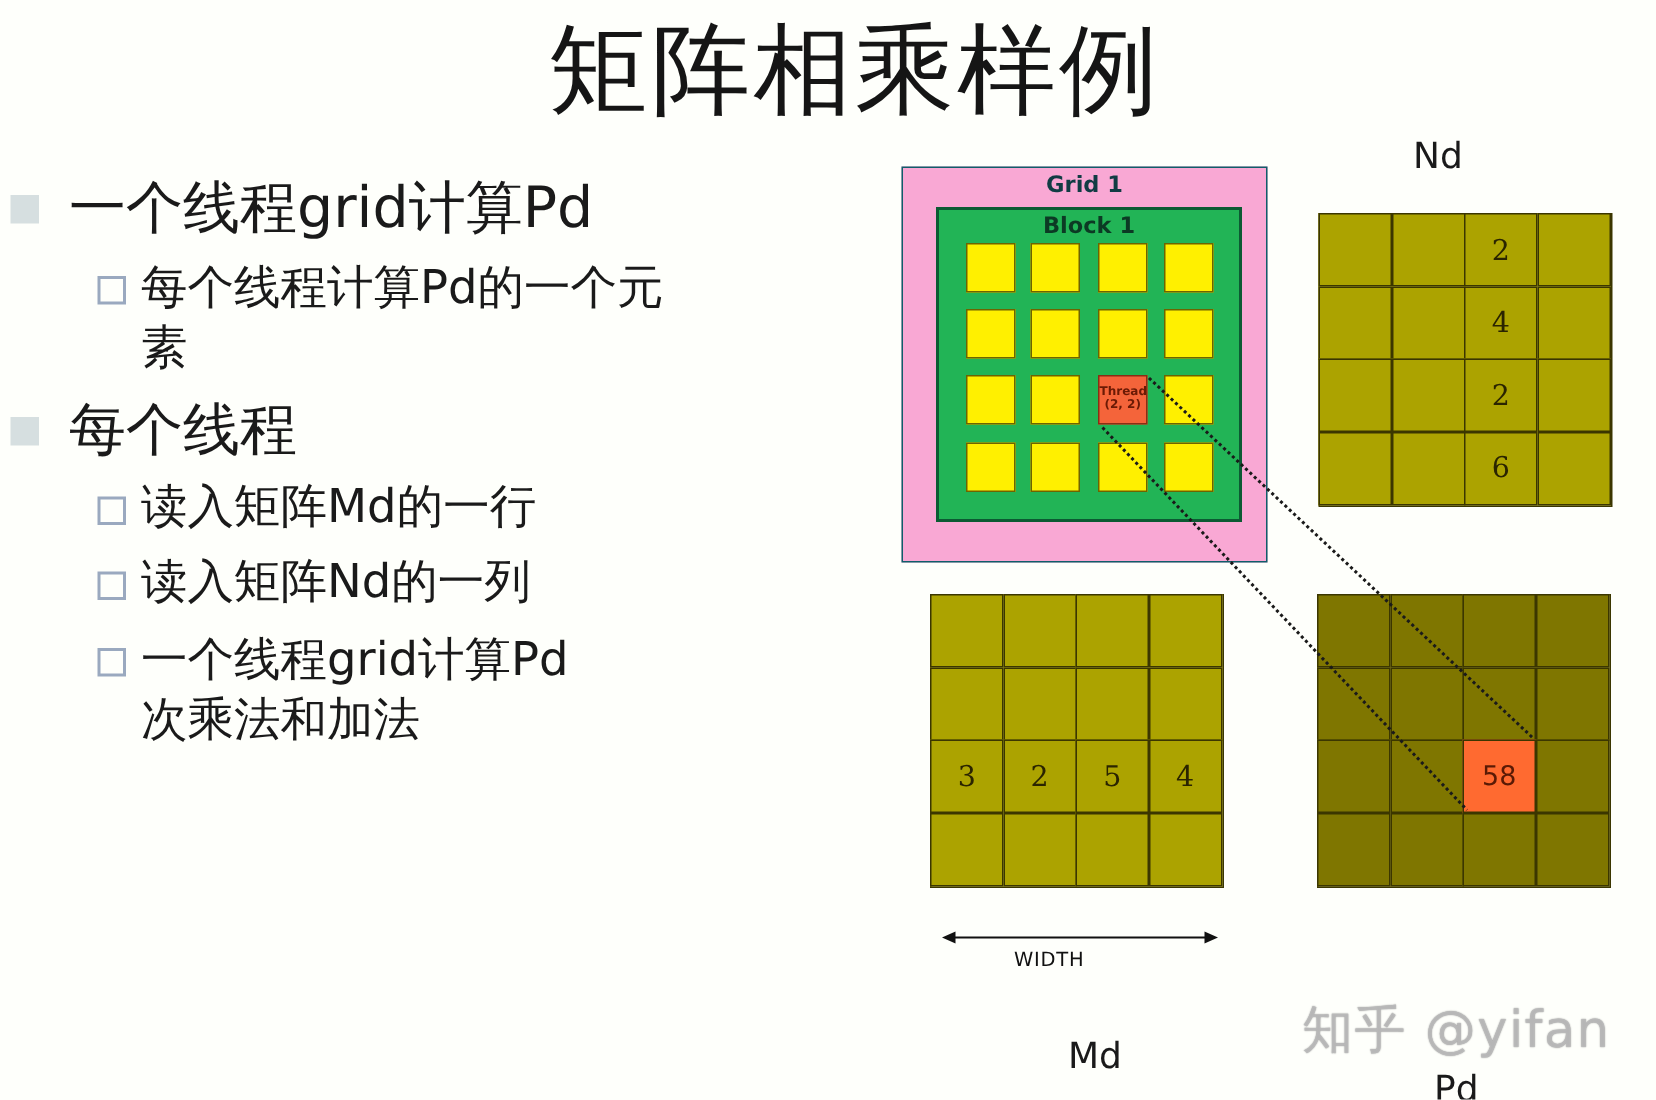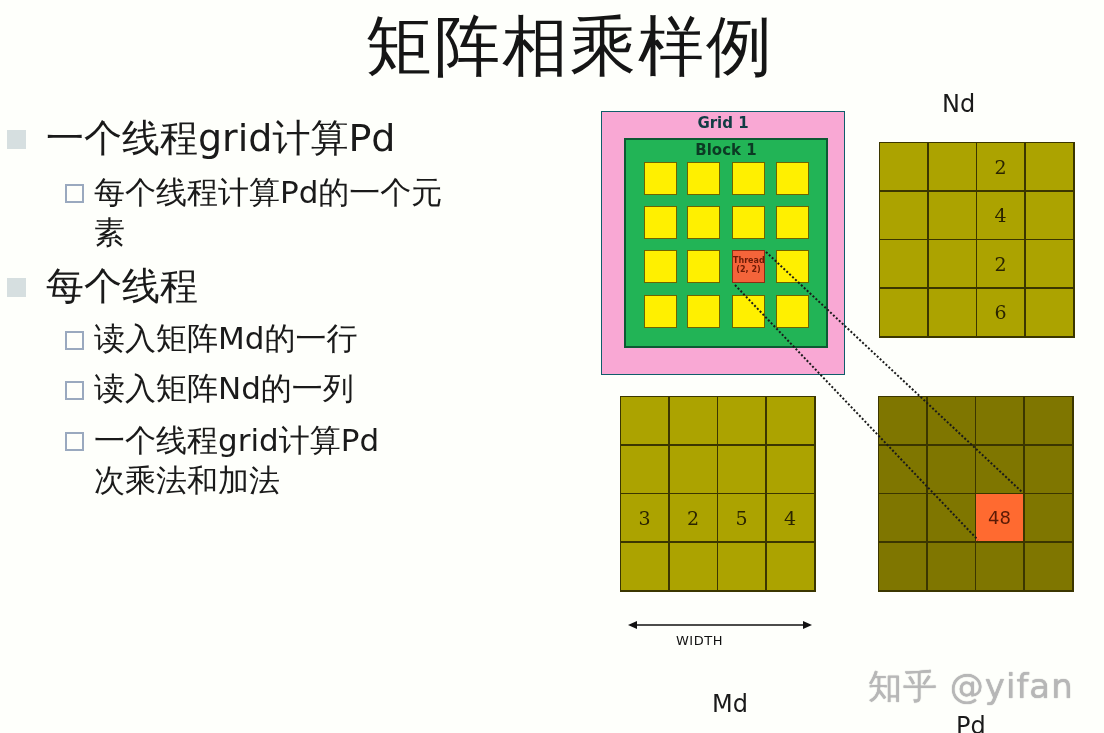--- a/index.html
+++ b/index.html
@@ -173,21 +173,21 @@
     <div class="cell" style="left: -1px; top: -1px;"></div>
     <div class="cell" style="left: 47.5px; top: -1px;"></div>
     <div class="cell" style="left: 96px; top: -1px;"></div>
     <div class="cell" style="left: 144.5px; top: -1px;"></div>
     <div class="cell" style="left: -1px; top: 47.5px;"></div>
     <div class="cell" style="left: 47.5px; top: 47.5px;"></div>
     <div class="cell" style="left: 96px; top: 47.5px;"></div>
     <div class="cell" style="left: 144.5px; top: 47.5px;"></div>
     <div class="cell" style="left: -1px; top: 96px;"></div>
     <div class="cell" style="left: 47.5px; top: 96px;"></div>
-    <div class="cell result" style="left: 96px; top: 96px;">48</div>
+    <div class="cell result" style="left: 96px; top: 96px;">58</div>
     <div class="cell" style="left: 144.5px; top: 96px;"></div>
     <div class="cell" style="left: -1px; top: 144.5px;"></div>
     <div class="cell" style="left: 47.5px; top: 144.5px;"></div>
     <div class="cell" style="left: 96px; top: 144.5px;"></div>
     <div class="cell" style="left: 144.5px; top: 144.5px;"></div>
   </div>
 <div class="mlabel" style="left:956px; top:688px;margin-top:24px;">Pd</div>
 
 <svg class="links" viewBox="0 0 1104 733">
   <line x1="766" y1="252" x2="1022" y2="492" stroke="#1a1a1a" stroke-width="2" stroke-dasharray="2,2"></line>

